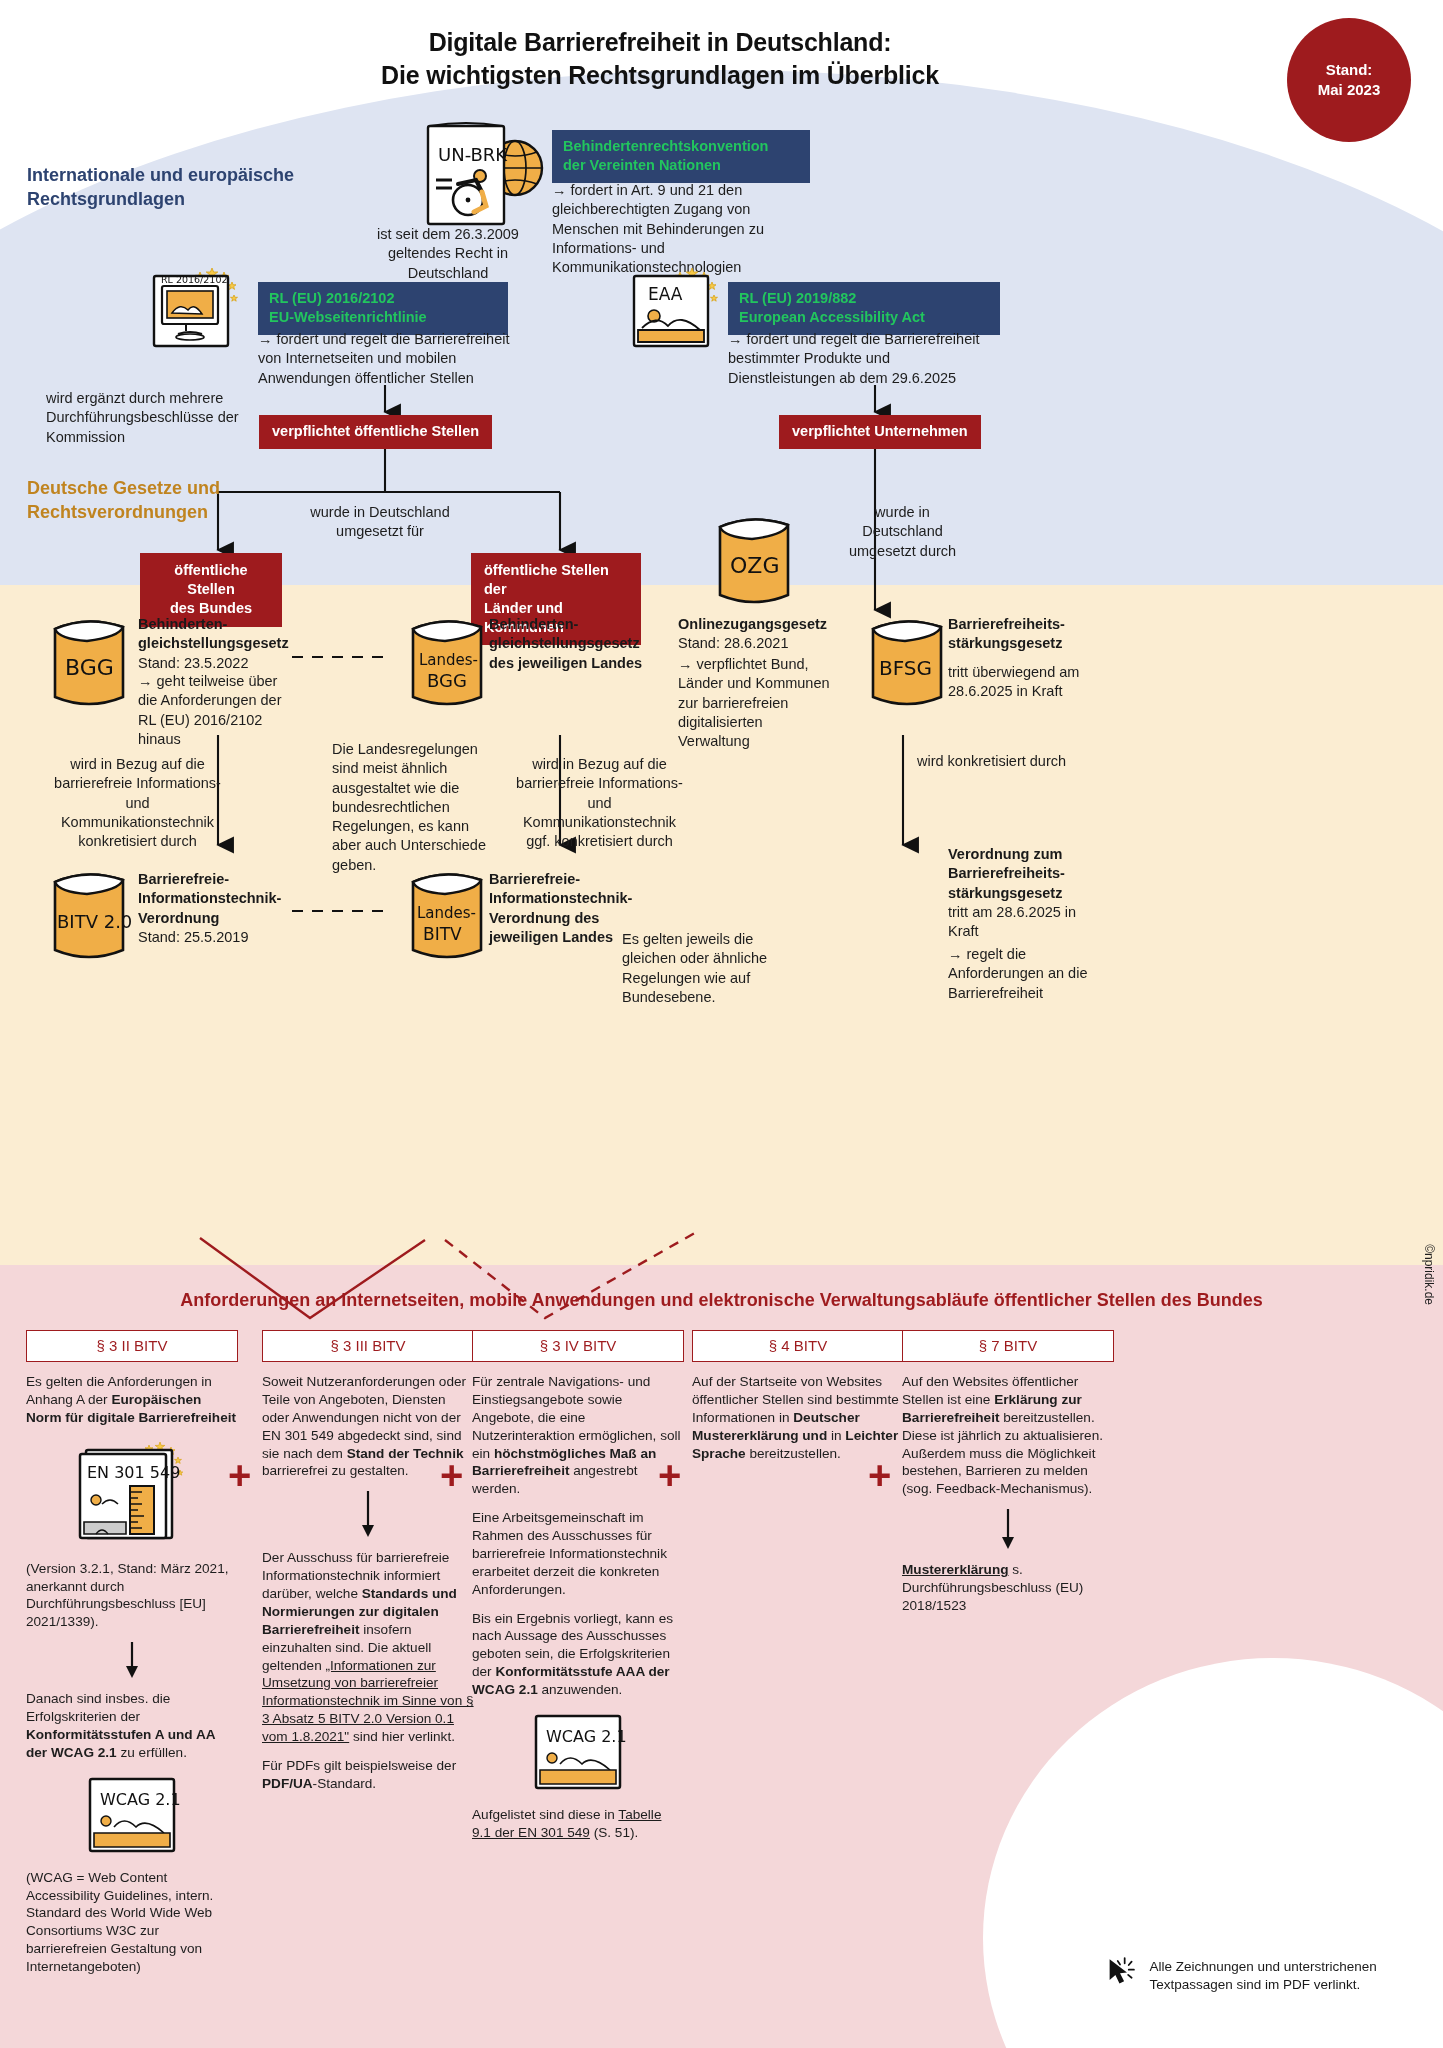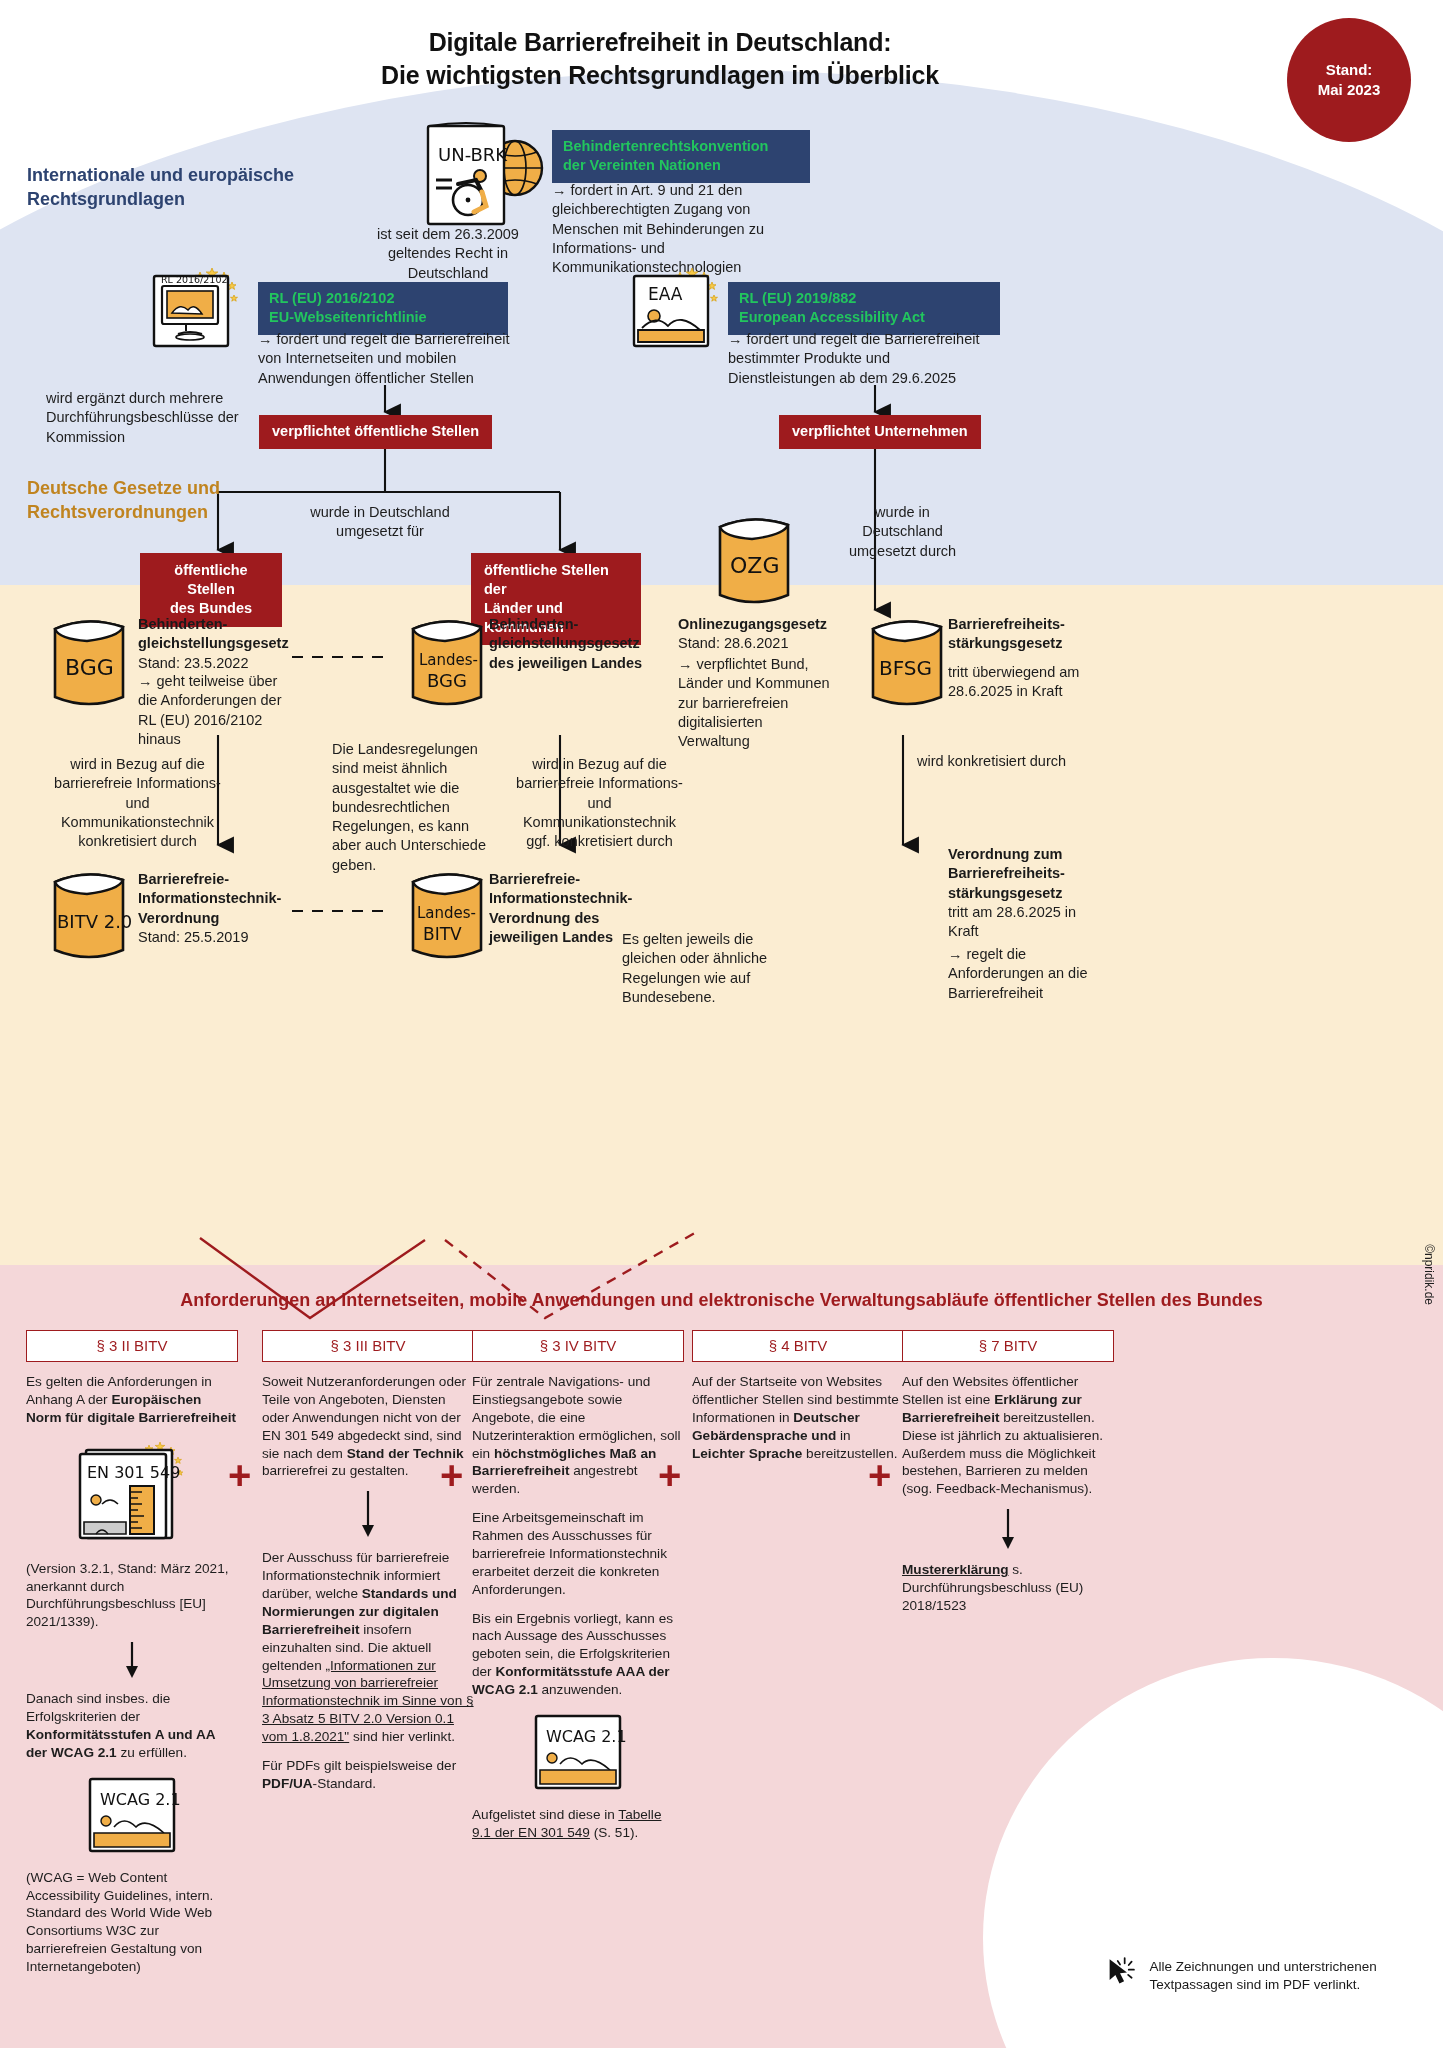--- a/index.html
+++ b/index.html
@@ -539,21 +539,21 @@
           <path d="M14,60 L90,60 L90,74 L14,74 Z" fill="#f0ae47" stroke="#111" stroke-width="1.6"></path>
         </svg>
       </div>
       <p><span>Aufgelistet sind diese in </span><u>Tabelle 9.1 der EN 301 549</u><span> (S. 51).</span></p>
     </div>
 
     <div class="plus" style="left:658px; top:1455px;">+</div>
 
     <div class="col col-4">
       <div class="para-hdr">§ 4 BITV</div>
-      <p><span>Auf der Startseite von Websites öffentlicher Stellen sind bestimmte Informationen in </span><b>Deutscher Gebärdensprache und</b><span> in </span><b>Leichter Sprache</b><span> bereitzustellen.</span></p>
+      <p><span>Auf der Startseite von Websites öffentlicher Stellen sind bestimmte Informationen in </span><b>Deutscher Mustererklärung und</b><span> in </span><b>Leichter Sprache</b><span> bereitzustellen.</span></p>
     </div>
 
     <div class="plus" style="left:868px; top:1455px;">+</div>
 
     <div class="col col-5">
       <div class="para-hdr">§ 7 BITV</div>
       <p><span>Auf den Websites öffentlicher Stellen ist eine </span><b>Erklärung zur Barrierefreiheit</b><span> bereitzustellen. Diese ist jährlich zu aktualisieren. Außerdem muss die Möglichkeit bestehen, Barrieren zu melden (sog. Feedback-Mechanismus).</span></p>
       <svg class="down-arrow-sm" width="16" height="40">
         <line x1="8" y1="0" x2="8" y2="30" stroke="#111" stroke-width="2.2"></line>
         <polygon points="2,28 8,40 14,28" fill="#111"></polygon>

